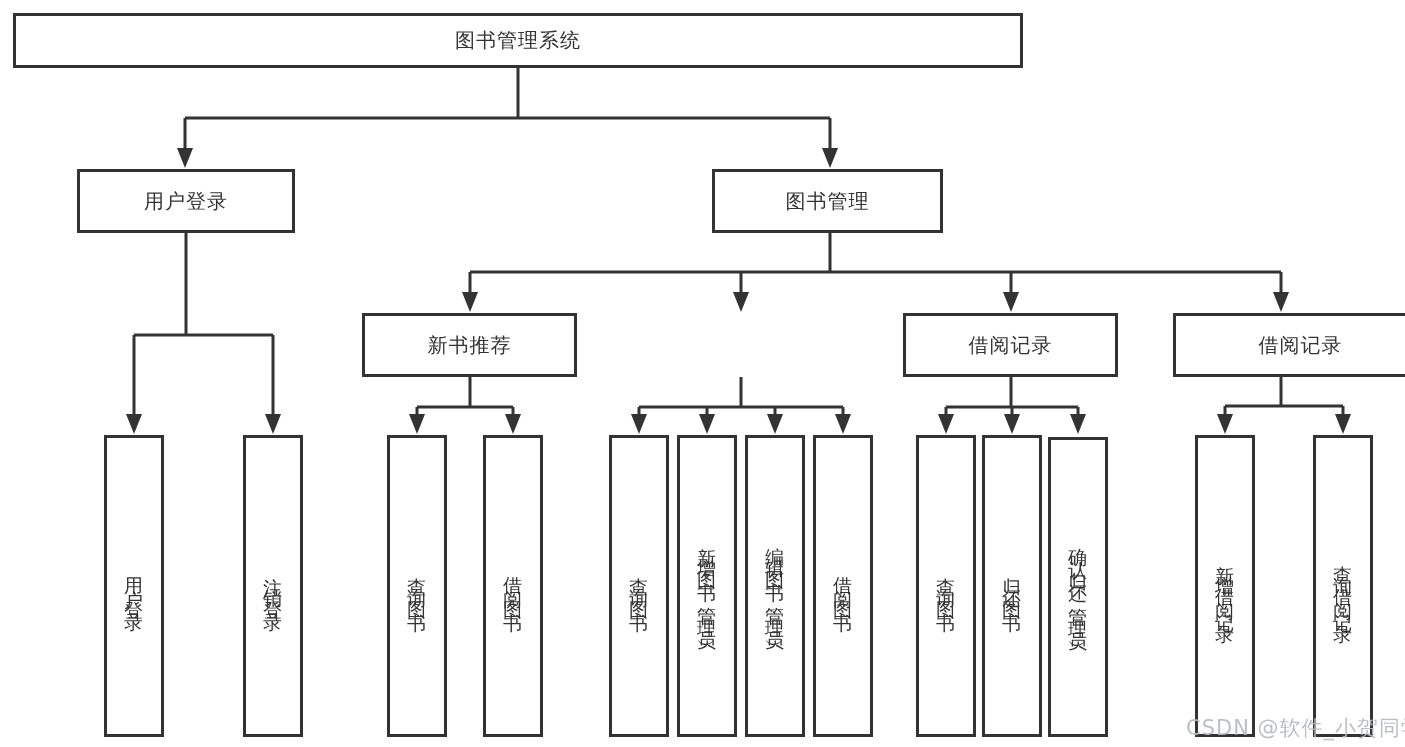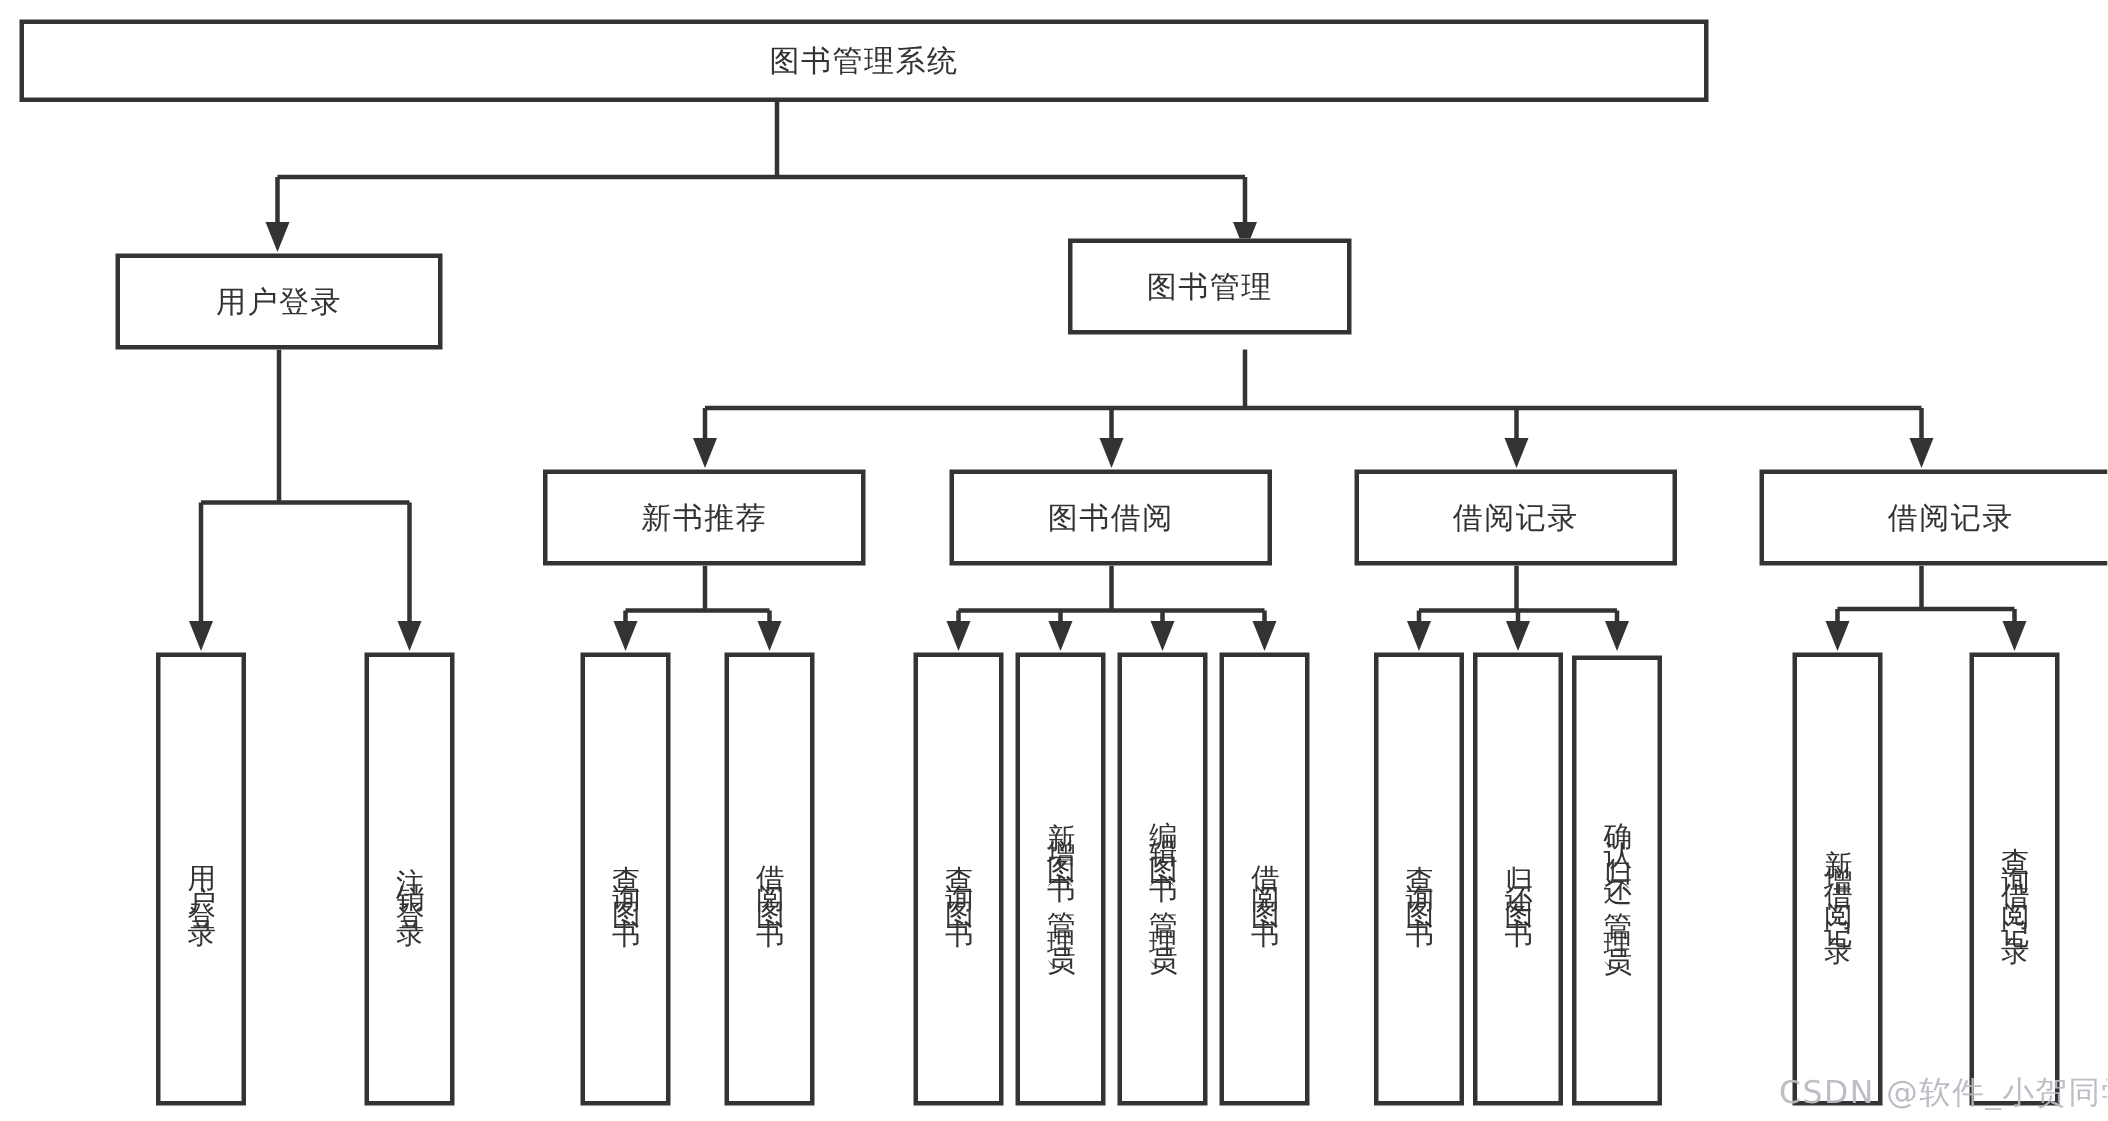--- a/index.html
+++ b/index.html
@@ -85,27 +85,26 @@
       <polygon points="767,414 783,414 775,434"></polygon>
       <polygon points="835,414 851,414 843,434"></polygon>
       <polygon points="938,414 954,414 946,434"></polygon>
       <polygon points="1004,414 1020,414 1012,434"></polygon>
       <polygon points="1070,414 1086,414 1078,434"></polygon>
       <polygon points="1217,414 1233,414 1225,434"></polygon>
       <polygon points="1335,414 1351,414 1343,434"></polygon>
     </g>
   </svg>
 
-  <div class="node" style="left:13px; top:13px; width:1126px; height:55px;">图书管理系统</div>
+  <div class="node" style="left:13px; top:13px; width:1010px; height:55px;">图书管理系统</div>
 
   <div class="node" style="left:77px; top:169px; width:218px; height:64px;">用户登录</div>
-  <div class="node" style="left:712px; top:159px; width:189px; height:64px;">图书管理</div>
+  <div class="node" style="left:712px; top:169px; width:231px; height:64px;">图书管理</div>
 
   <div class="node" style="left:362px; top:313px; width:215px; height:64px;text-align:right;">新书推荐</div>
-  <div class="node" style="left:633px; top:313px; width:215px; height:64px;">图书借阅</div>
   <div class="node" style="left:903px; top:313px; width:215px; height:64px;">借阅记录</div>
   <div class="node" style="left:1173px; top:313px; width:255px; height:64px;">借阅记录</div>
 
   <div class="node leaf" style="left:104px; top:435px; width:60px; height:302px;">
     <span class="vtext">用户登录</span>
   </div>
   <div class="node leaf" style="left:243px; top:435px; width:60px; height:302px;">
     <span class="vtext">注销登录</span>
   </div>
 

